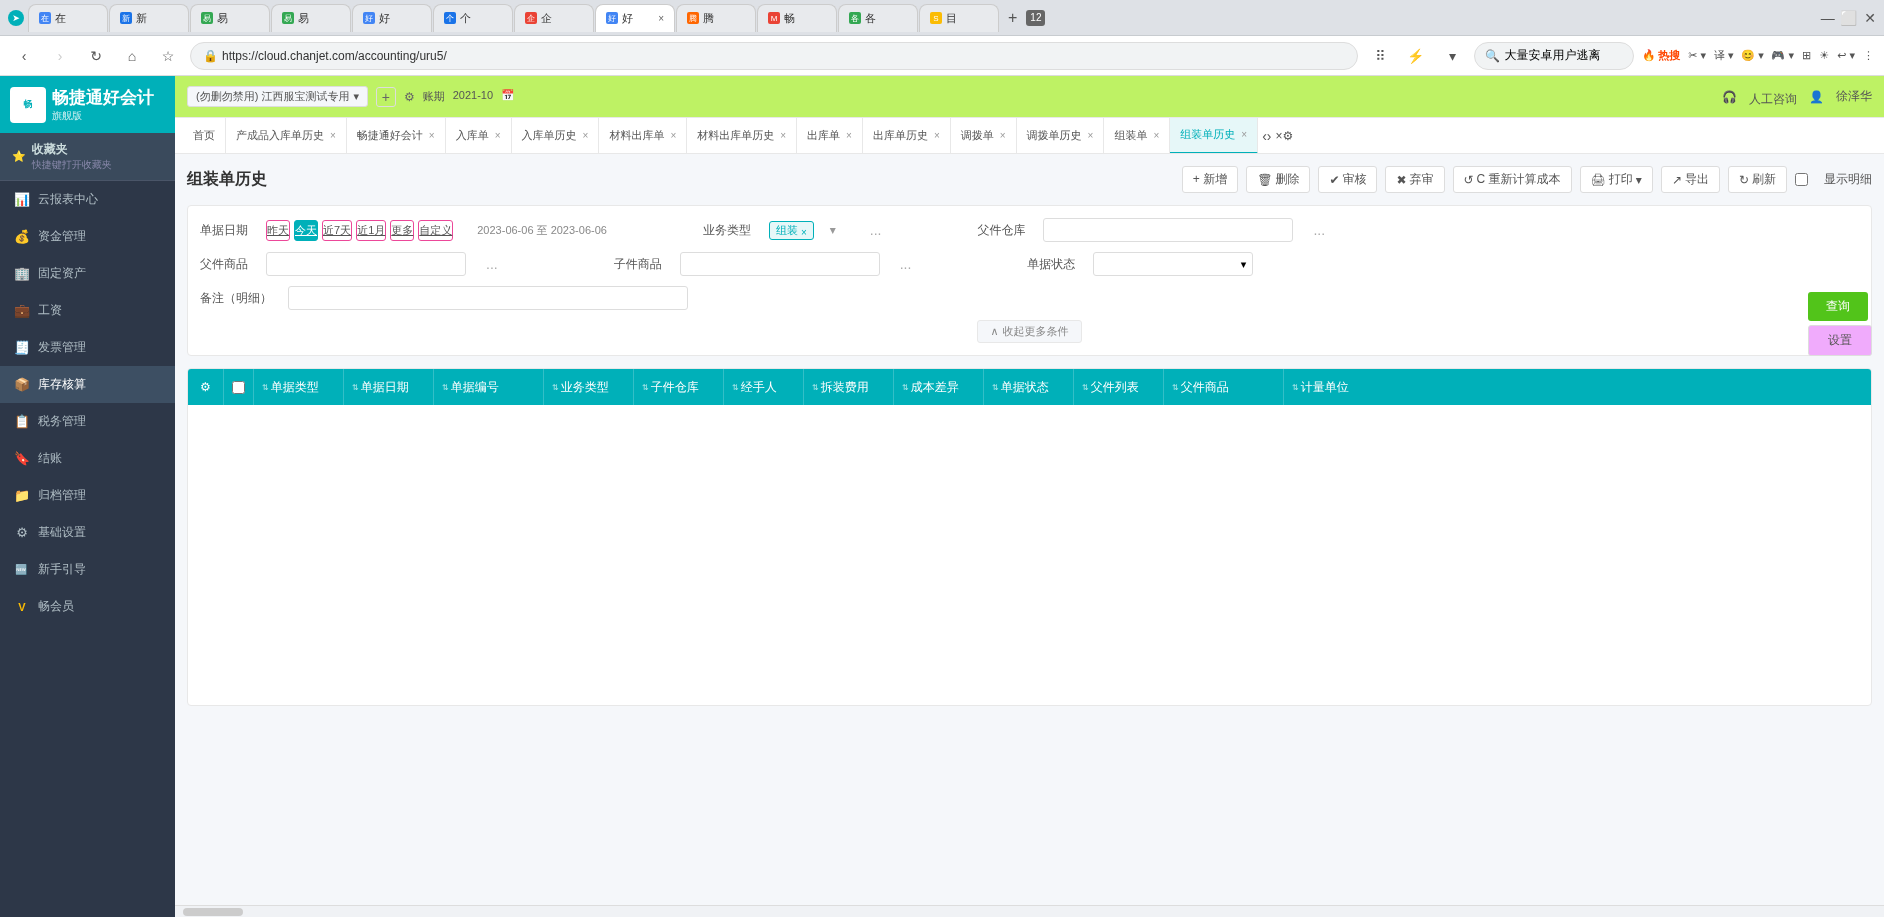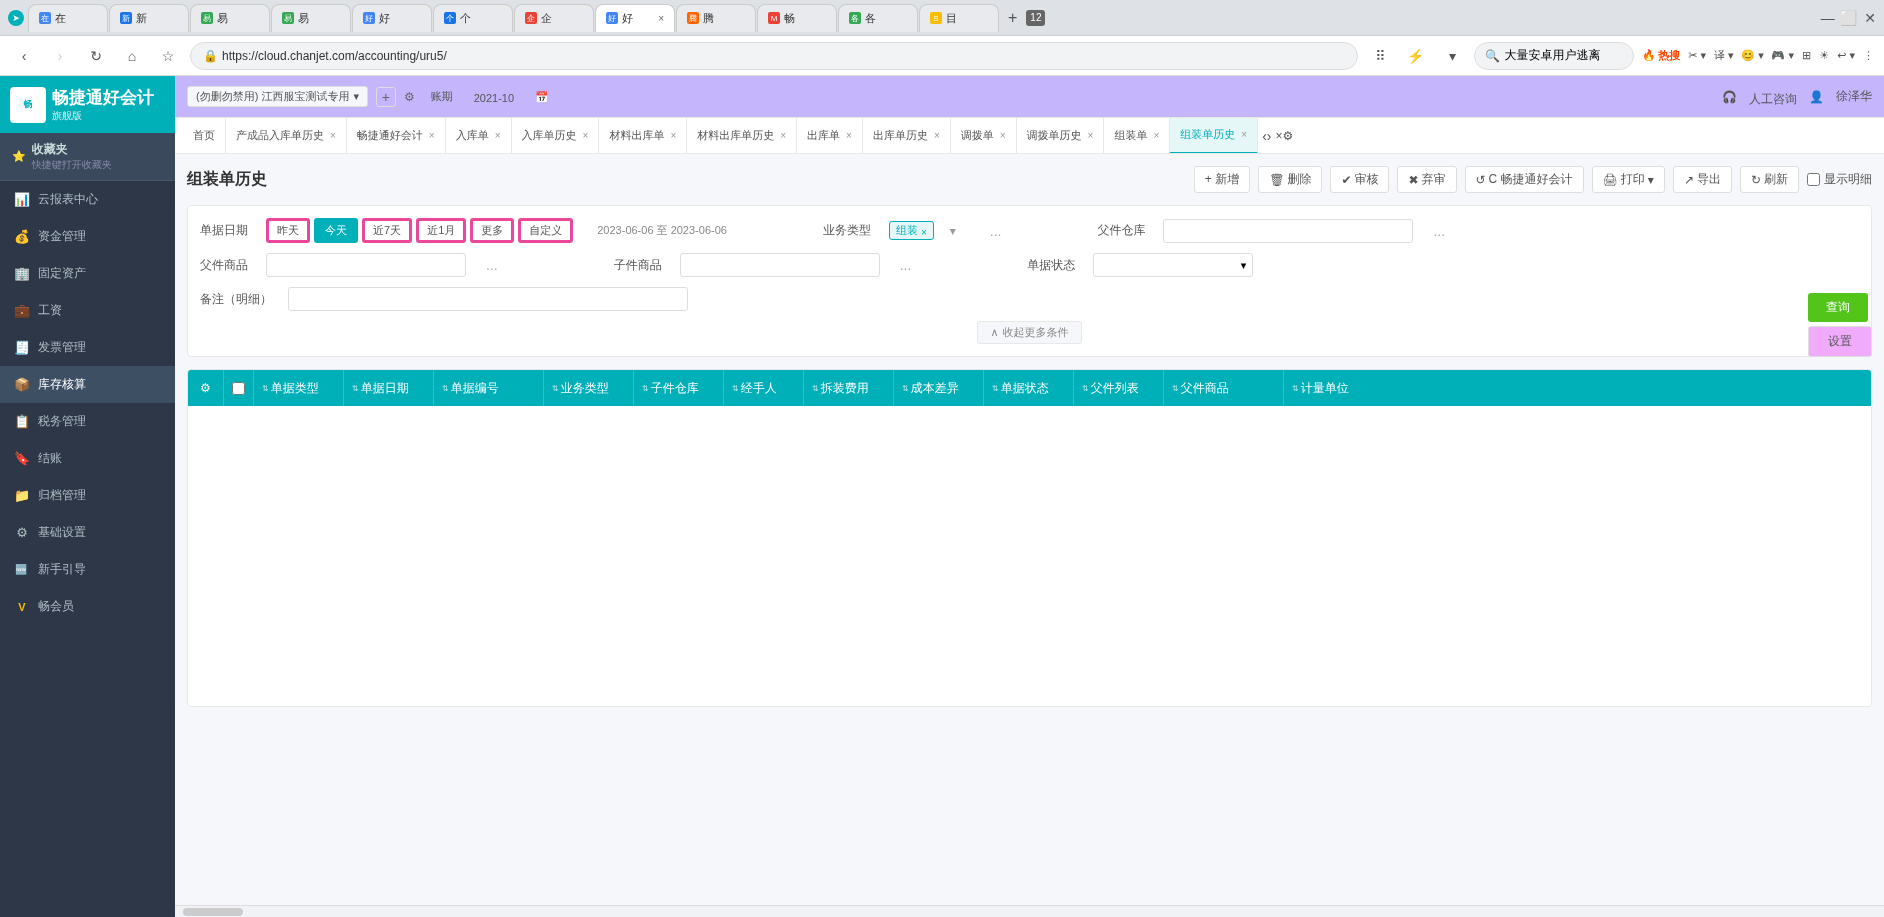--- a/index.html
+++ b/index.html
@@ -29,44 +29,44 @@
     .sidebar-fav-title { color: #cdd; font-size: 12px; font-weight: bold; }
     .sidebar-fav-sub { color: #88a; font-size: 10px; }
     .sidebar-menu { flex: 1; overflow-y: auto; }
     .sidebar-item { display: flex; align-items: center; gap: 8px; padding: 10px 14px; color: #b0bec5; cursor: pointer; font-size: 12px; }
     .sidebar-item .item-icon { width: 16px; height: 16px; display: flex; align-items: center; justify-content: center; font-size: 13px; }
 
     
     .main-content { flex: 1; display: flex; flex-direction: column; background: #f5f7fa; overflow: hidden; }
 
     
-    .top-bar { background: #c4b5fd; height: 42px; display: flex; align-items: center; padding: 0 12px; gap: 8px; border-bottom: 1px solid #e8e8e8; }
+    .top-bar { background: #bef264; height: 42px; display: flex; align-items: center; padding: 0 12px; gap: 8px; border-bottom: 1px solid #e8e8e8; }
     .company-select { display: flex; align-items: center; gap: 4px; background: #f5f7fa; border: 1px solid #ddd; border-radius: 3px; padding: 2px 8px; font-size: 11px; color: #555; cursor: pointer; }
-    .period-info { display: flex; align-items: flex-end; gap: 21px; font-size: 11px; color: #555; margin-left: 8px; }
+    .period-info { display: flex; align-items: flex-start; gap: 8px; font-size: 11px; color: #555; }
     .top-bar-right { margin-left: auto; display: flex; align-items: center; gap: 12px; font-size: 12px; color: #555; }
 
     
     .nav-tabs-bar { background: #fff; display: flex; align-items: center; padding: 0 8px; border-bottom: 1px solid #e8e8e8; overflow-x: auto; white-space: nowrap; height: 36px; }
     .nav-tab { padding: 0 10px; height: 36px; display: inline-flex; align-items: center; gap: 4px; font-size: 11px; color: #555; cursor: pointer; border-right: 1px solid #e8e8e8; white-space: nowrap; }
     .nav-tab.active { color: #00b0b9; background: #e6f7f8; border-bottom: 2px solid #00b0b9; }
     .nav-tab .tab-x { font-size: 10px; color: #999; margin-left: 2px; }
 
     
     .page-content { flex: 1; overflow: auto; padding: 12px; }
     .page-header { display: flex; align-items: center; justify-content: space-between; margin-bottom: 12px; }
     .page-title { font-size: 16px; font-weight: bold; color: #333; }
     .page-actions { display: flex; align-items: center; gap: 8px; }
     .btn { padding: 4px 10px; border-radius: 3px; border: 1px solid #ddd; background: #fff; cursor: pointer; font-size: 12px; color: #555; display: inline-flex; align-items: center; gap: 3px; }
 
     
     .filter-area { background: #fff; border: 1px solid #e8e8e8; border-radius: 4px; padding: 12px; margin-bottom: 12px; }
     .filter-row { display: flex; align-items: center; gap: 16px; margin-bottom: 10px; }
     .filter-label { color: #555; font-size: 12px; white-space: nowrap; min-width: 50px; }
     .date-options { display: flex; align-items: center; gap: 4px; }
-    .date-btn { padding: 2px 8px; border-radius: 3px; border: 3px solid #ec4899; background: #fff; cursor: pointer; font-size: 11px; color: #555; }
+    .date-btn { padding: 2px 0; border-radius: 3px; border: 1px solid #ec4899; background: #fff; cursor: pointer; font-size: 11px; color: #555; text-decoration: underline; }
     .date-btn.active { background: #00b0b9; color: #fff; border-color: #00b0b9; }
     .date-range { font-size: 11px; color: #888; margin-left: 8px; }
     .filter-tag { display: inline-flex; align-items: flex-end; gap: 3px; background: #e6f7f8; border: 1px solid #00b0b9; border-radius: 3px; padding: 1px 6px; font-size: 11px; color: #00b0b9; }
     .filter-tag .tag-x { cursor: pointer; font-size: 10px; }
     .filter-input { height: 24px; border: 1px solid #ddd; border-radius: 3px; padding: 0 6px; font-size: 11px; width: 200px; }
     .filter-dots { color: #aaa; font-size: 14px; cursor: pointer; margin-left: 4px; }
     .filter-dropdown { height: 24px; border: 1px solid #ddd; border-radius: 3px; padding: 0 6px; font-size: 11px; width: 120px; display: inline-flex; align-items: center; justify-content: space-between; cursor: pointer; background: #fff; }
     .collapse-row { display: flex; justify-content: center; margin-top: 4px; }
     .collapse-btn { display: flex; align-items: center; gap: 4px; color: #888; font-size: 11px; cursor: pointer; background: #f5f7fa; border: 1px solid #e8e8e8; border-radius: 3px; padding: 3px 12px; }
 
@@ -345,36 +345,36 @@
           <button class="btn" style="display:flex;align-items:center;gap:3px;">
             <span>✔</span>
             <span>审核</span>
           </button>
           <button class="btn" style="display:flex;align-items:center;gap:3px;">
             <span>✖</span>
             <span>弃审</span>
           </button>
           <button class="btn" style="display:flex;align-items:center;gap:3px;">
             <span>↺</span>
-            <span>C 畅捷通好会计</span>
+            <span>C 重新计算成本</span>
           </button>
           <button class="btn" style="display:flex;align-items:center;gap:3px;">
             <span>🖨</span>
             <span>打印</span>
             <span>▾</span>
           </button>
           <button class="btn" style="display:flex;align-items:center;gap:3px;">
             <span>↗</span>
             <span>导出</span>
           </button>
           <button class="btn" style="display:flex;align-items:center;gap:3px;">
             <span>↻</span>
             <span>刷新</span>
           </button>
-          <label style="display:flex;align-items:center;gap:4px;font-size:12px;color:#555;cursor:pointer;">
+          <label style="display:flex;align-items:center;gap:16px;font-size:12px;color:#555;cursor:pointer;">
             <input type="checkbox" style="cursor: pointer;">
             <span>显示明细</span>
           </label>
         </div>
       </div>
 
       <div class="filter-area">
 
         <div class="filter-row">
           <span class="filter-label">单据日期</span>

